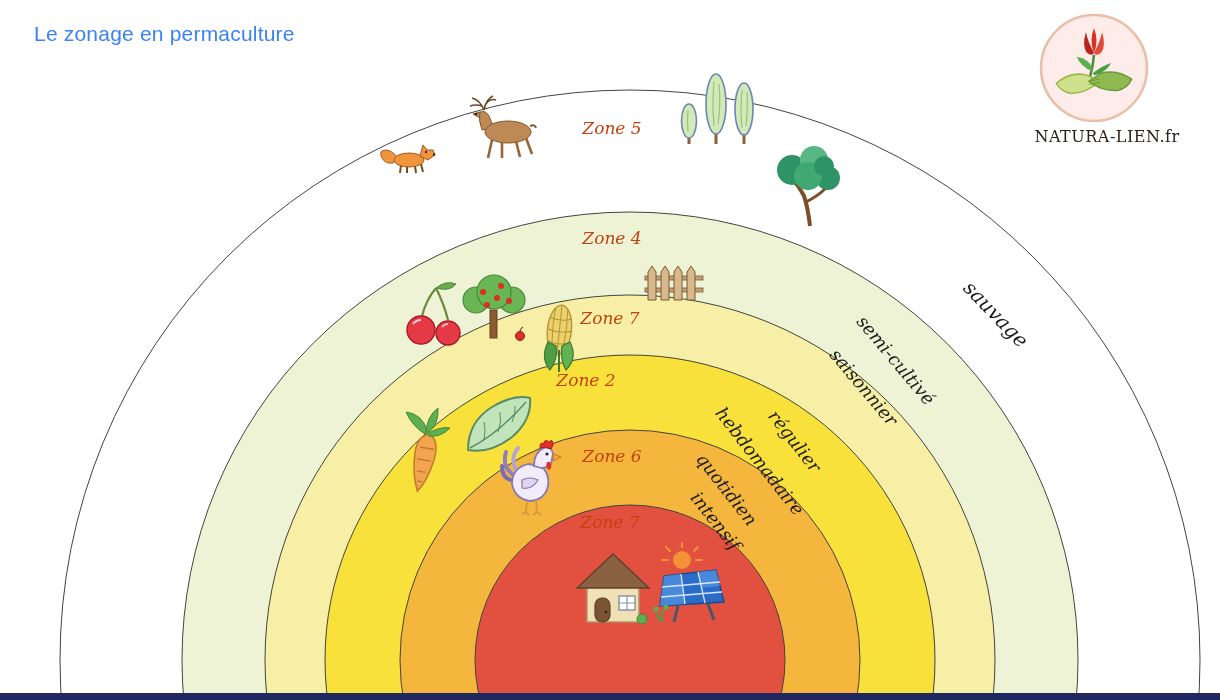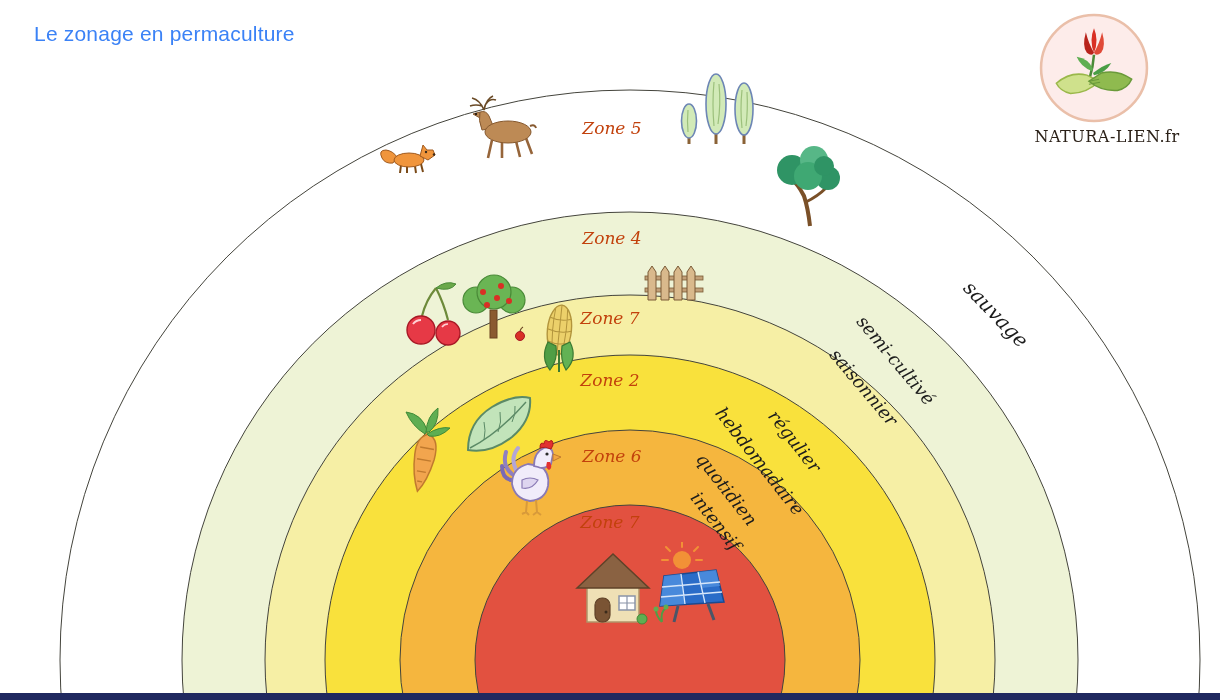--- a/index.html
+++ b/index.html
@@ -69,21 +69,21 @@
       <circle cx="630" cy="660" r="230" fill="#f5b63e"></circle>
       <circle cx="630" cy="660" r="155" fill="#e25140"></circle>
     </g>
   </svg>
 
   <div class="page-title">Le zonage en permaculture</div>
 
   <div class="zone-label" style="left:612px; top:118px;">Zone 5</div>
   <div class="zone-label" style="left:612px; top:228px;">Zone 4</div>
   <div class="zone-label" style="left:610px; top:308px;">Zone 7</div>
-  <div class="zone-label" style="left:610px; top:370px;font-style:italic;">Zone 2</div>
+  <div class="zone-label" style="left:586px; top:370px;font-style:italic;">Zone 2</div>
   <div class="zone-label" style="left:612px; top:446px;">Zone 6</div>
   <div class="zone-label" style="left:610px; top:512px;">Zone 7</div>
 
   <div class="freq-label" style="left:716px; top:521px; transform:translate(-50%,-50%) rotate(52deg);">intensif</div>
   <div class="freq-label" style="left:727px; top:489px; transform:translate(-50%,-50%) rotate(52deg);">quotidien</div>
   <div class="freq-label" style="left:760px; top:461px; transform:translate(-50%,-50%) rotate(52deg);">hebdomadaire</div>
   <div class="freq-label" style="left:795px; top:441px; transform:translate(-50%,-50%) rotate(52deg);">régulier</div>
   <div class="freq-label" style="left:864px; top:387px; transform:translate(-50%,-50%) rotate(50deg);">saisonnier</div>
   <div class="freq-label" style="left:896px; top:360px; transform:translate(-50%,-50%) rotate(50deg);">semi-cultivé</div>
   <div class="freq-label" style="left:996px; top:314px; font-size:20px; transform:translate(-50%,-50%) rotate(46deg);">sauvage</div>

